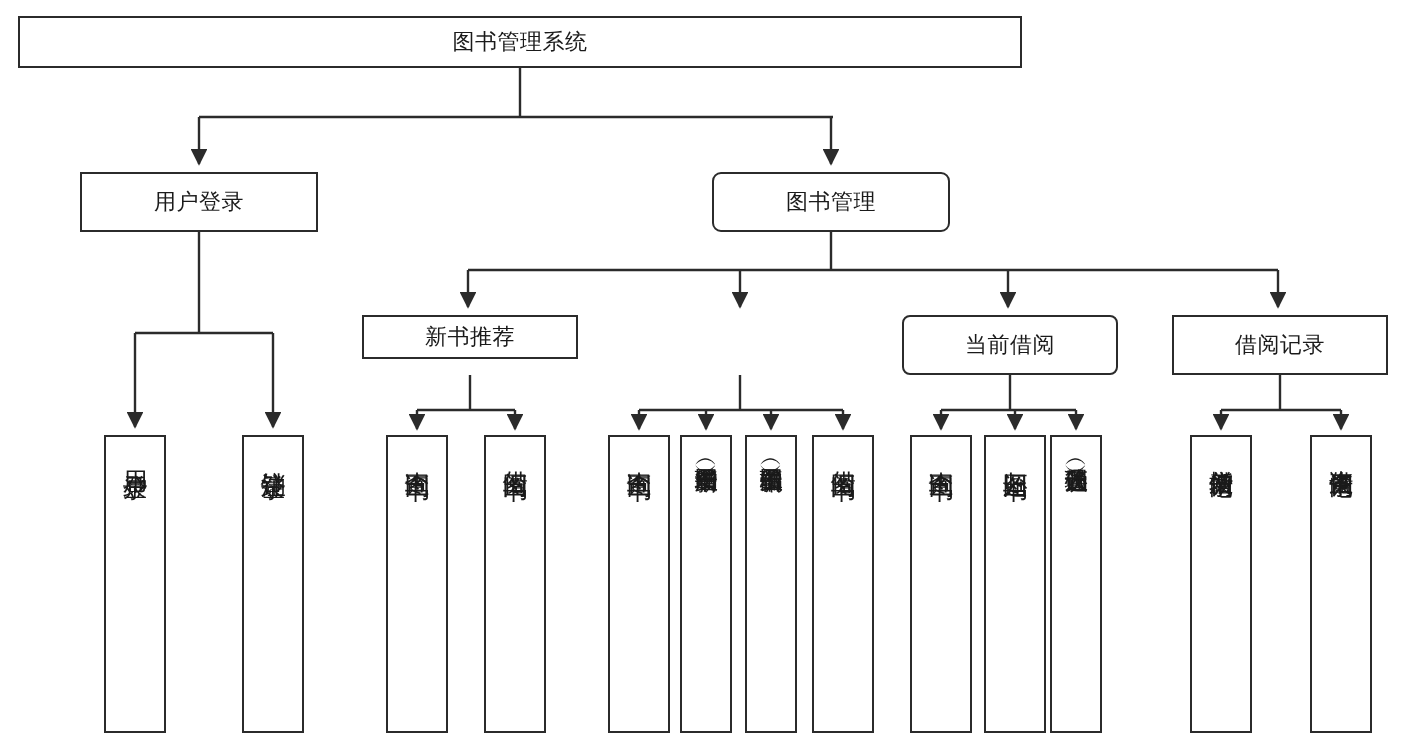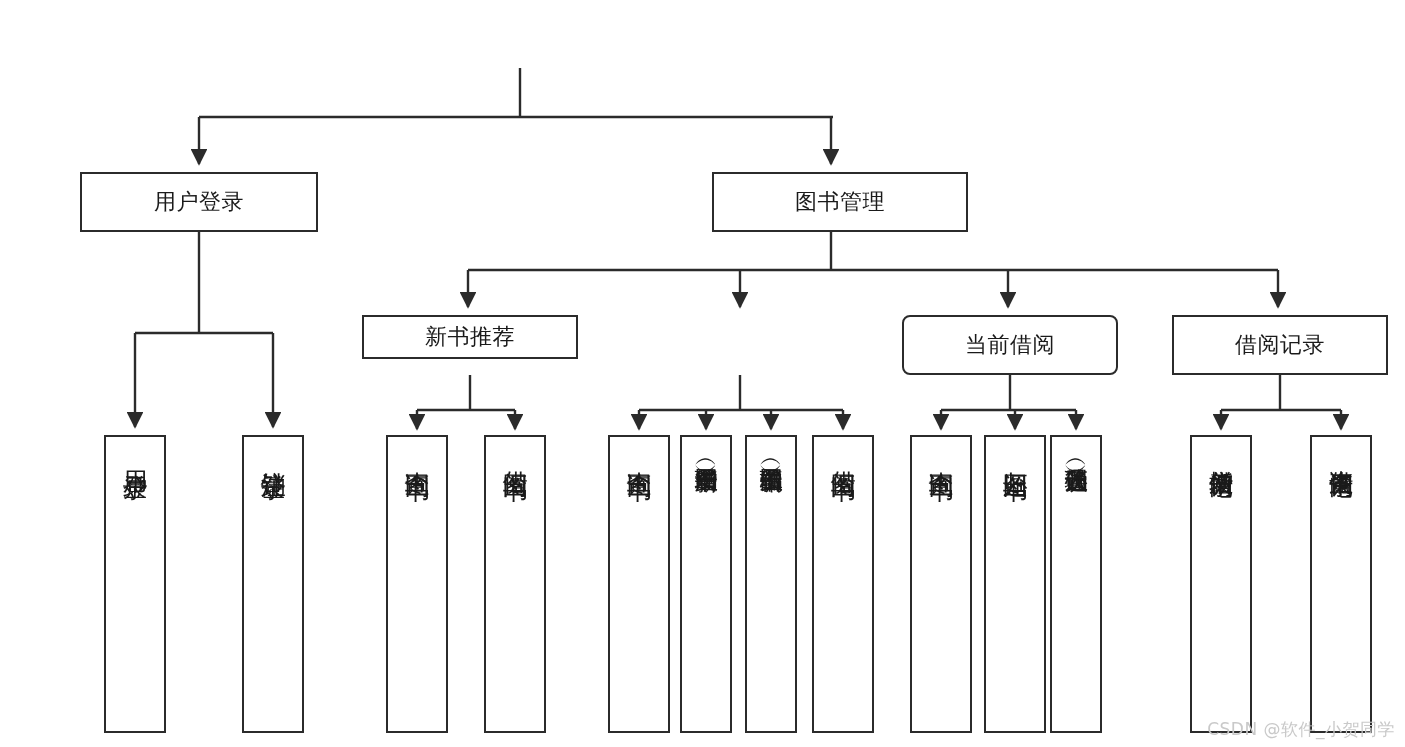--- a/index.html
+++ b/index.html
@@ -113,25 +113,28 @@
       <path d="M 1015 410 L 1015 429" marker-end="url(#arrow)"></path>
       <path d="M 1076 410 L 1076 429" marker-end="url(#arrow)"></path>
 
       <path d="M 1280 375 L 1280 410"></path>
       <path d="M 1221 410 L 1341 410"></path>
       <path d="M 1221 410 L 1221 429" marker-end="url(#arrow)"></path>
       <path d="M 1341 410 L 1341 429" marker-end="url(#arrow)"></path>
     </g>
   </svg>
 
+  <div class="node" style="left:18px;top:16px;width:1004px;height:52px;">
+    <span class="lbl">图书管理系统</span>
+  </div>
 
   <div class="node" style="left:80px;top:172px;width:238px;height:60px;">
     <span class="lbl">用户登录</span>
   </div>
-  <div class="node" style="left:712px;top:172px;width:256px;height:60px;">
+  <div class="node" style="left:712px;top:172px;width:238px;height:60px;border-radius:9px;">
     <span class="lbl">图书管理</span>
   </div>
 
   <div class="node" style="left:362px;top:315px;width:216px;height:44px;">
     <span class="lbl">新书推荐</span>
   </div>
   <div class="node" style="left:902px;top:315px;width:216px;height:60px;border-radius:8px;">
     <span class="lbl">当前借阅</span>
   </div>
   <div class="node" style="left:1172px;top:315px;width:216px;height:60px;">
@@ -175,15 +178,14 @@
     <span class="lbl" style="font-size:23px;letter-spacing:0px;">确认归还（管理员）</span>
   </div>
 
   <div class="node leaf" style="left:1190px;top:435px;width:62px;height:298px;">
     <span class="lbl" style="font-size:24px;letter-spacing:1px;">新增借阅记录</span>
   </div>
   <div class="node leaf" style="left:1310px;top:435px;width:62px;height:298px;">
     <span class="lbl" style="font-size:24px;letter-spacing:1px;">查询借阅记录</span>
   </div>
 
-  <div id="watermark">CSDN @软件_小贺同学</div>
 
 </div>
 
 </body></html>

